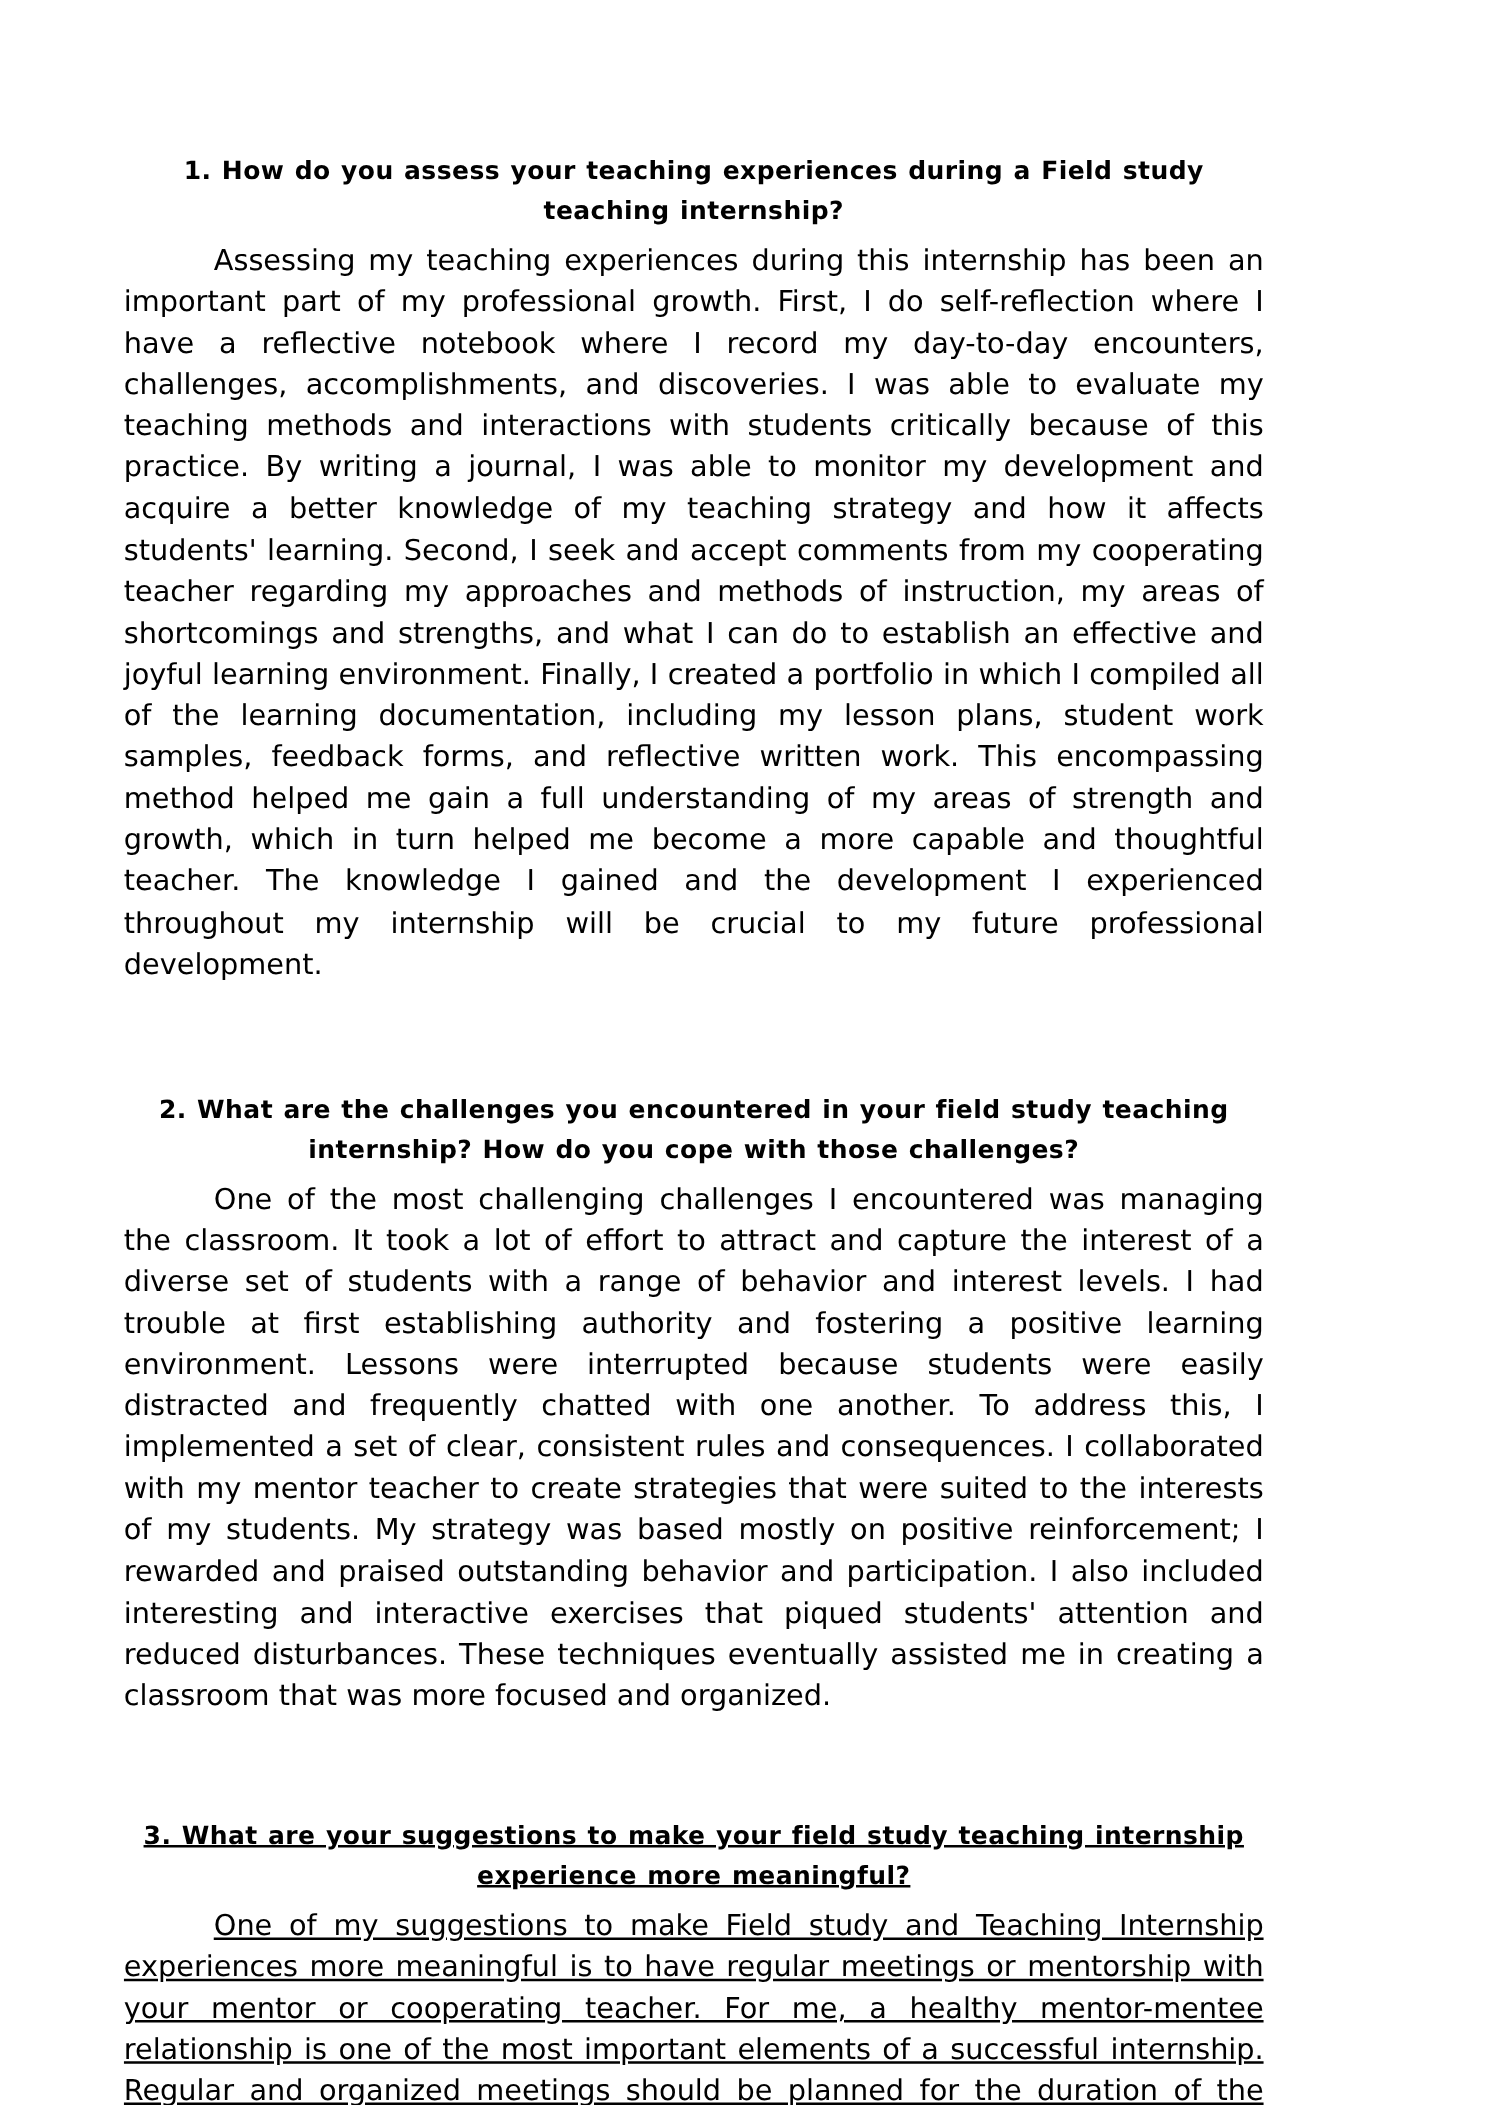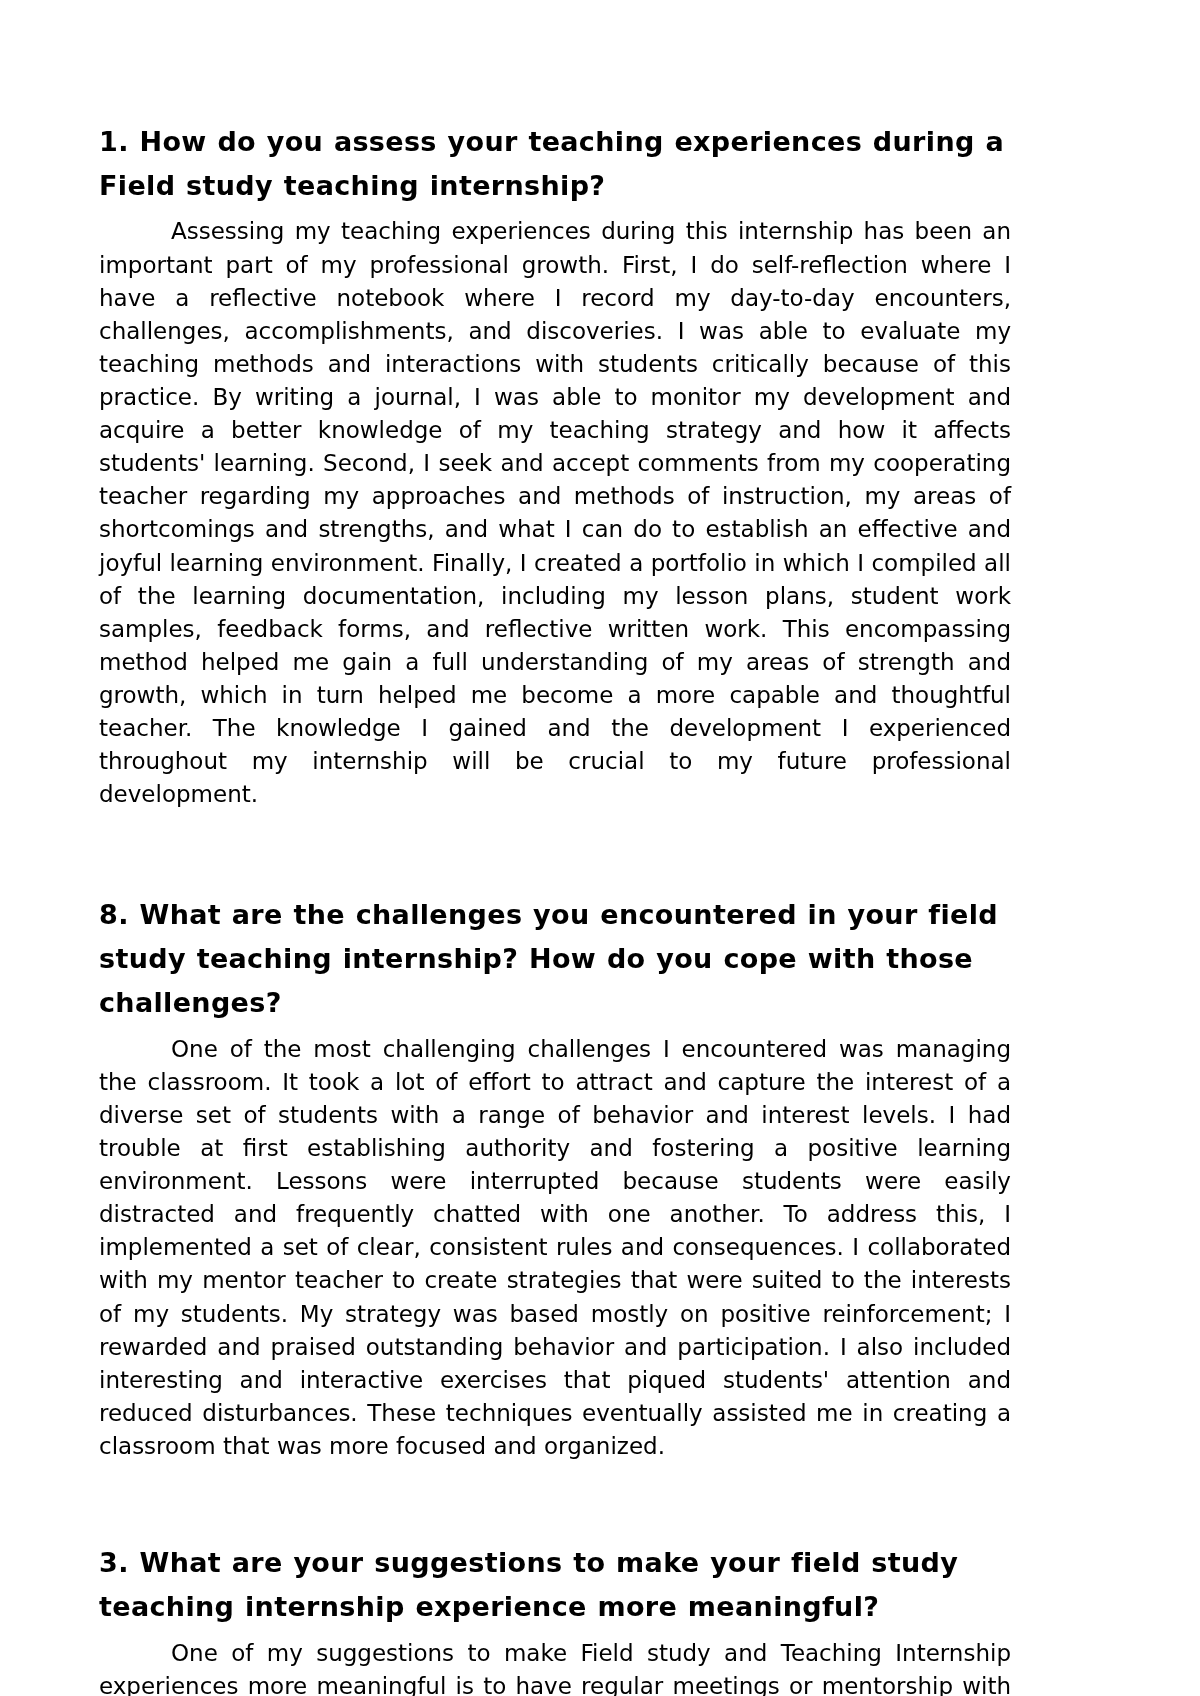--- a/index.html
+++ b/index.html
@@ -22,61 +22,62 @@
   .content {
     position: absolute;
     left: 99px;
     top: 120px;
     width: 912px;
   }
   .qa-block {
     margin: 0 0 26px 0;
   }
   .q-heading {
-    font-size: 27px;
+    font-size: 20px;
     font-weight: bold;
     line-height: 1.62;
     letter-spacing: 0.35px;
-    text-align: left;
+    text-align: center;
     margin: 0 0 8px 0;
     word-spacing: 1px;
   }
   .q-body {
     font-size: 23px;
     font-weight: normal;
     line-height: 1.44;
     text-align: justify;
     text-justify: inter-word;
     text-indent: 72px;
     margin: 0;
     hyphens: none;
   }
   .spacer-lg { height: 56px; }
   .spacer-md { height: 52px; }
   
   .clipped {
     max-height: 232px;
     overflow: hidden;
+    text-decoration: underline;
   }
 </style>
 </head>
 <body>
 
 <div class="page">
   <div class="content">
 
     <div class="qa-block">
       <p class="q-heading">1. How do you assess your teaching experiences during a Field study teaching internship?</p>
       <p class="q-body">Assessing my teaching experiences during this internship has been an important part of my professional growth. First, I do self-reflection where I have a reflective notebook where I record my day-to-day encounters, challenges, accomplishments, and discoveries. I was able to evaluate my teaching methods and interactions with students critically because of this practice. By writing a journal, I was able to monitor my development and acquire a better knowledge of my teaching strategy and how it affects students' learning. Second, I seek and accept comments from my cooperating teacher regarding my approaches and methods of instruction, my areas of shortcomings and strengths, and what I can do to establish an effective and joyful learning environment. Finally, I created a portfolio in which I compiled all of the learning documentation, including my lesson plans, student work samples, feedback forms, and reflective written work. This encompassing method helped me gain a full understanding of my areas of strength and growth, which in turn helped me become a more capable and thoughtful teacher. The knowledge I gained and the development I experienced throughout my internship will be crucial to my future professional development.</p>
     </div>
 
     <div class="spacer-lg"></div>
 
     <div class="qa-block">
-      <p class="q-heading">8. What are the challenges you encountered in your field study teaching internship? How do you cope with those challenges?</p>
+      <p class="q-heading">2. What are the challenges you encountered in your field study teaching internship? How do you cope with those challenges?</p>
       <p class="q-body">One of the most challenging challenges I encountered was managing the classroom. It took a lot of effort to attract and capture the interest of a diverse set of students with a range of behavior and interest levels. I had trouble at first establishing authority and fostering a positive learning environment. Lessons were interrupted because students were easily distracted and frequently chatted with one another. To address this, I implemented a set of clear, consistent rules and consequences. I collaborated with my mentor teacher to create strategies that were suited to the interests of my students. My strategy was based mostly on positive reinforcement; I rewarded and praised outstanding behavior and participation. I also included interesting and interactive exercises that piqued students' attention and reduced disturbances. These techniques eventually assisted me in creating a classroom that was more focused and organized.</p>
     </div>
 
     <div class="spacer-md"></div>
 
     <div class="qa-block clipped">
       <p class="q-heading">3. What are your suggestions to make your field study teaching internship experience more meaningful?</p>
       <p class="q-body">One of my suggestions to make Field study and Teaching Internship experiences more meaningful is to have regular meetings or mentorship with your mentor or cooperating teacher. For me, a healthy mentor-mentee relationship is one of the most important elements of a successful internship. Regular and organized meetings should be planned for the duration of the internship in order to improve this. These meetings can offer reliable direction, criticism, and encouragement. Interns can reflect on their progress, create specific strategies to overcome challenges, and set realistic goals with the guidance of mentors. By enhancing mentorship relationships, the field study or</p>
     </div>
 

